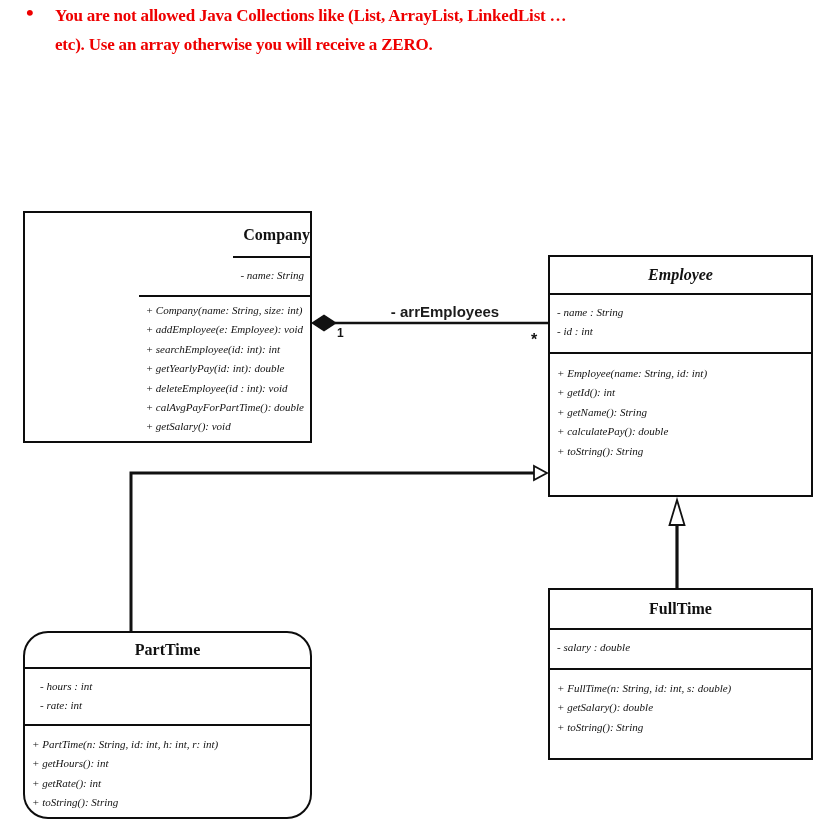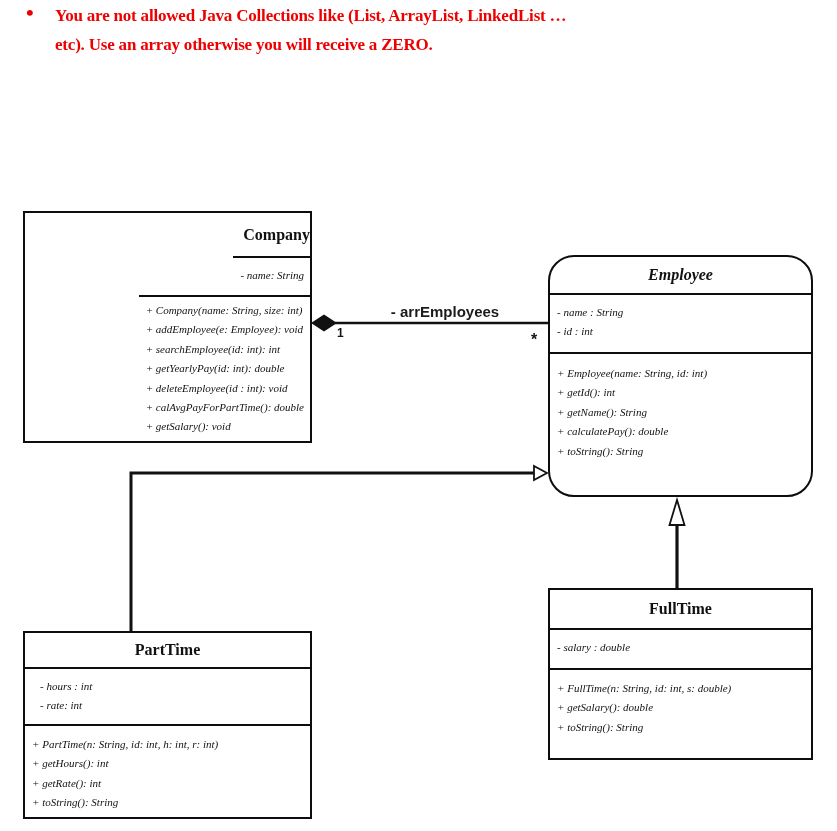--- a/index.html
+++ b/index.html
@@ -21,26 +21,26 @@
   .uml-attrs,.uml-methods{border-top:2px solid #0d0d0d;flex:0 0 auto;
              padding:8px 6px 0 7px;box-sizing:border-box;overflow:hidden;}
   .uml-methods{flex:1 1 auto;}
   .member-line{font-size:11px;line-height:19.4px;white-space:nowrap;font-style:italic;}
 
   #class-company{left:23px;top:211px;width:289px;height:232px;align-items:flex-end;}
   #class-company .uml-title{height:43px;}
   #class-company .uml-attrs{height:39px;}
   #class-company .uml-methods{padding-top:4px;}
 
-  #class-employee{left:548px;top:255px;width:265px;height:242px;border-radius:26px;}
+  #class-employee{left:548px;top:255px;width:265px;height:242px;}
   #class-employee .uml-title{height:36px;}
   #class-employee .uml-attrs{height:59px;}
   #class-employee .uml-methods{padding-top:10px;}
 
-  #class-parttime{left:23px;top:631px;width:289px;height:188px;}
+  #class-parttime{left:23px;top:631px;width:289px;height:188px;border-radius:25px;}
   #class-parttime .uml-title{height:34px;}
   #class-parttime .uml-attrs{height:57px;padding-left:15px;}
   #class-parttime .uml-methods{padding-top:9px;}
 
   #class-fulltime{left:548px;top:588px;width:265px;height:172px;}
   #class-fulltime .uml-title{height:38px;}
   #class-fulltime .uml-attrs{height:40px;}
   #class-fulltime .uml-methods{padding-top:9px;}
 
   

